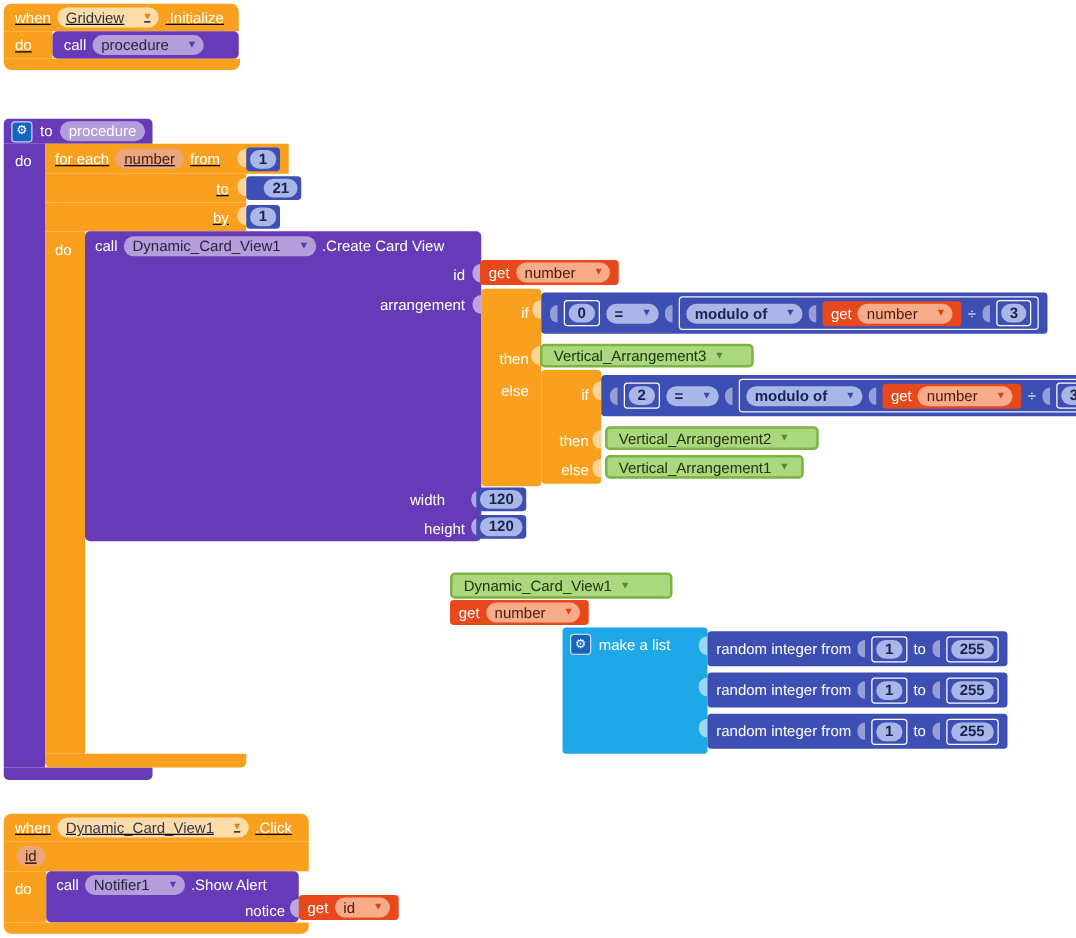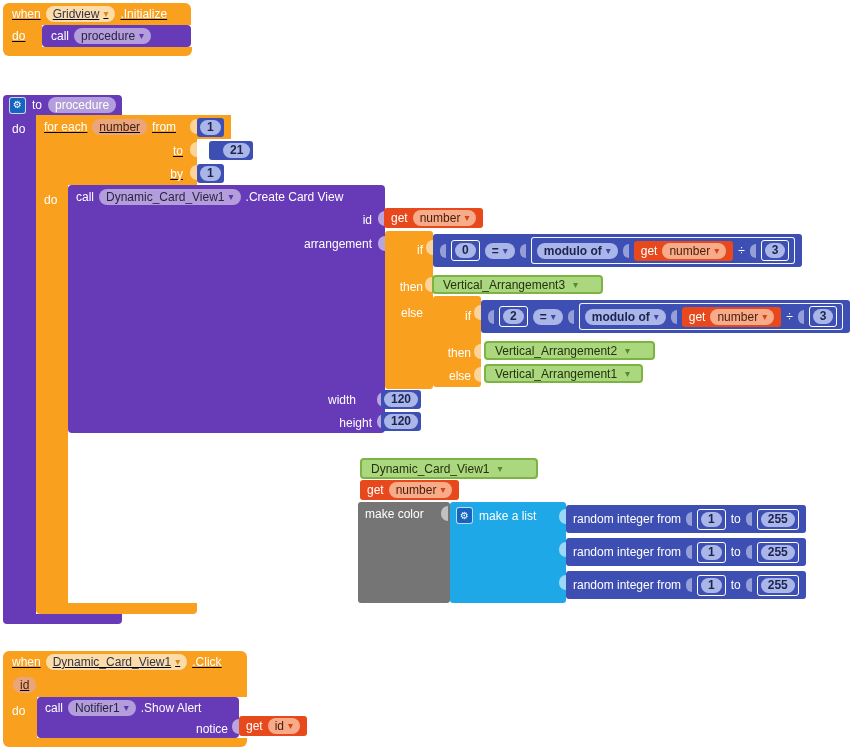--- a/index.html
+++ b/index.html
@@ -9,21 +9,21 @@
   .abs{position:absolute;box-sizing:border-box;}
   .kw{color:#fff;white-space:nowrap;}
   .flexr{display:flex;align-items:center;gap:5px;}
   
   .orange{background:var(--event-control-orange,#F9A11E);text-decoration:underline;}
   .purple{background:var(--procedure-purple,#673AB7);}
   .rtop{border-radius:6px 6px 0 0;}
   .rbot{border-radius:0 0 6px 6px;}
   .r4{border-radius:4px;}
   
-  .pill{display:inline-flex;align-items:center;gap:4px;border-radius:10px;
+  .pill{display:inline-flex;align-items:center;gap:16px;border-radius:10px;
         padding:1px 7px;white-space:nowrap;text-align:center;}
   .cream{background:var(--field-cream,#FCDCA8);color:#33354d;}
   .lav{background:var(--field-lavender,#B39DDB);color:#2a2440;}
   .lav-name{background:var(--field-lavender,#B39DDB);color:#fff;}
   .salm-field{background:var(--field-salmon,#EBA57D);color:#3f2413;}
   .pill-i{background:var(--field-light-indigo,#AAB5E8);color:#1b2450;font-weight:600;}
   .getpill{background:var(--get-pill-salmon,#F8AB89);color:#471c09;}
   
   .dd{font-size:10px;line-height:10px;}
   .dd-o{color:#d8891f;} .dd-p{color:#5E35B1;} .dd-r{color:#d84315;}
@@ -104,21 +104,21 @@
     <span class="kw">from</span>
   </div>
   <span class="sock" style="left:190px;top:119px;"></span>
   <span class="numblk abs" style="left:197px;top:118px;">
     <span class="numpill">1</span>
   </span>
   <div class="abs orange flexr" style="left:36px;top:139px;width:161px;height:23px;justify-content:flex-end;padding:0 14px;">
     <span class="kw">to</span>
   </div>
   <span class="sock" style="left:190px;top:142px;"></span>
-  <span class="numblk abs" style="left:209px;top:141px;padding-left:14px;">
+  <span class="numblk abs" style="left:197px;top:141px;padding-left:14px;">
     <span class="numpill">21</span>
   </span>
   <div class="abs orange flexr" style="left:36px;top:162px;width:161px;height:23px;justify-content:flex-end;padding:0 14px;">
     <span class="kw">by</span>
   </div>
   <span class="sock" style="left:190px;top:165px;"></span>
   <span class="numblk abs" style="left:197px;top:164px;">
     <span class="numpill">1</span>
   </span>
   <div class="abs orange" style="left:36px;top:185px;width:32px;height:418px;">
@@ -263,23 +263,20 @@
     <span class="dd dd-g">▾</span>
   </div>
   <div class="getblk abs" style="left:360px;top:480px;">
     <span class="kw">get</span>
     <span class="pill getpill">
       <span>number</span>
       <span class="dd dd-r">▾</span>
     </span>
   </div>
 
-  <div class="abs gray" style="left:358px;top:502px;width:92px;height:101px;padding:5px 7px;">
-    <span class="kw">make color</span>
-  </div>
   <span class="sock" style="left:441px;top:506px;"></span>
   <div class="abs blue" style="left:450px;top:502px;width:116px;height:101px;">
     <div class="flexr" style="padding:5px 6px;gap:6px;">
       <span class="gearchip">⚙</span>
       <span class="kw">make a list</span>
     </div>
   </div>
   <span class="sock" style="left:559px;top:509px;"></span>
   <span class="sock" style="left:559px;top:542px;"></span>
   <span class="sock" style="left:559px;top:575px;"></span>

